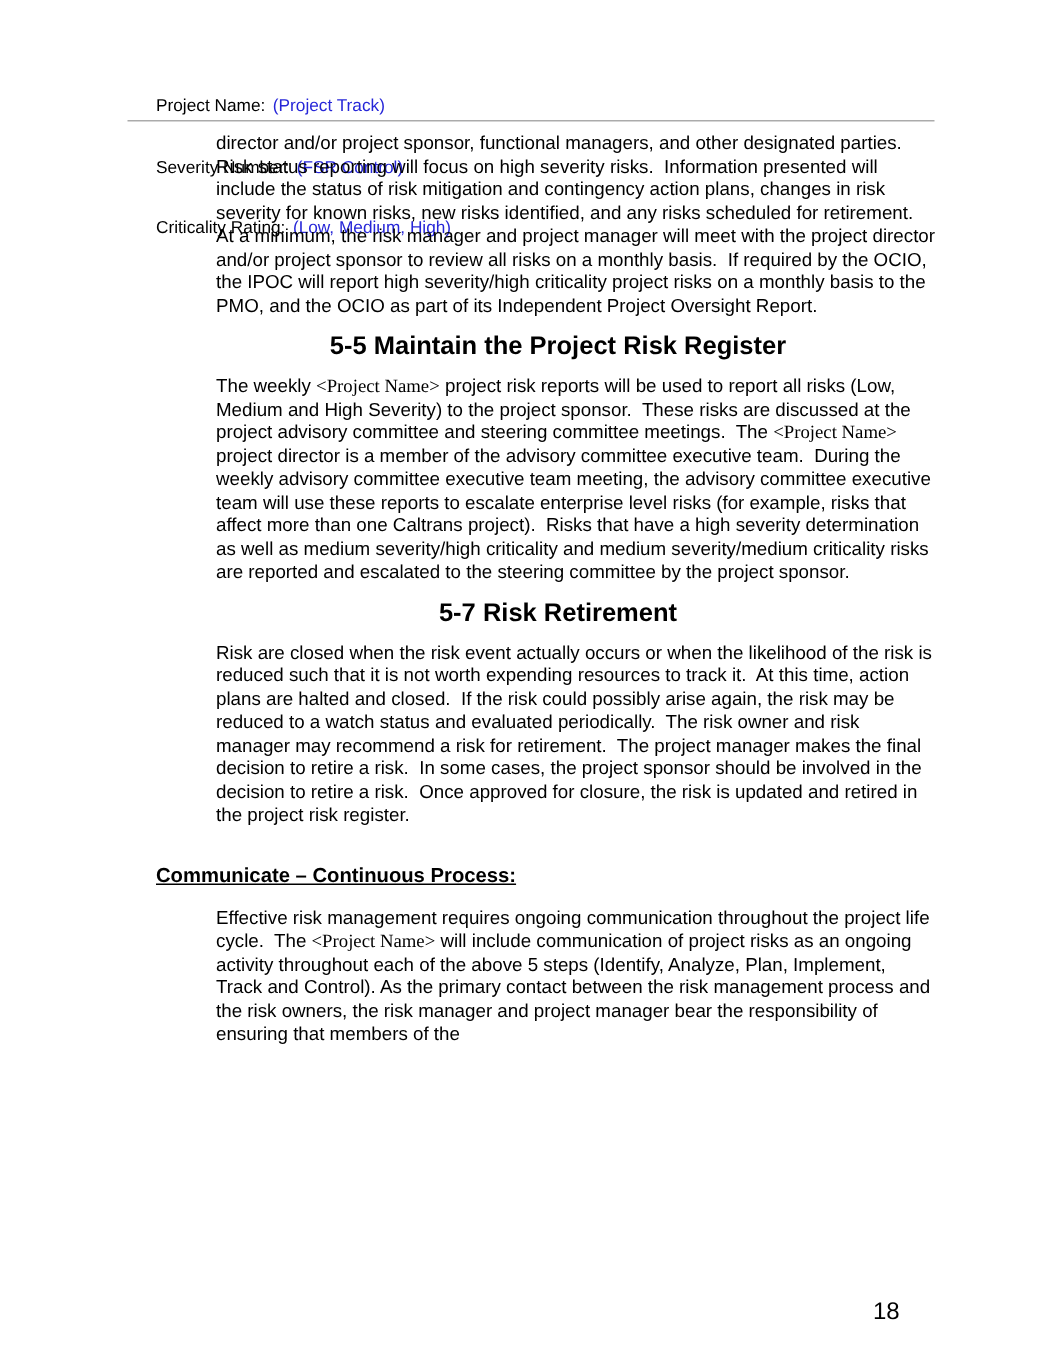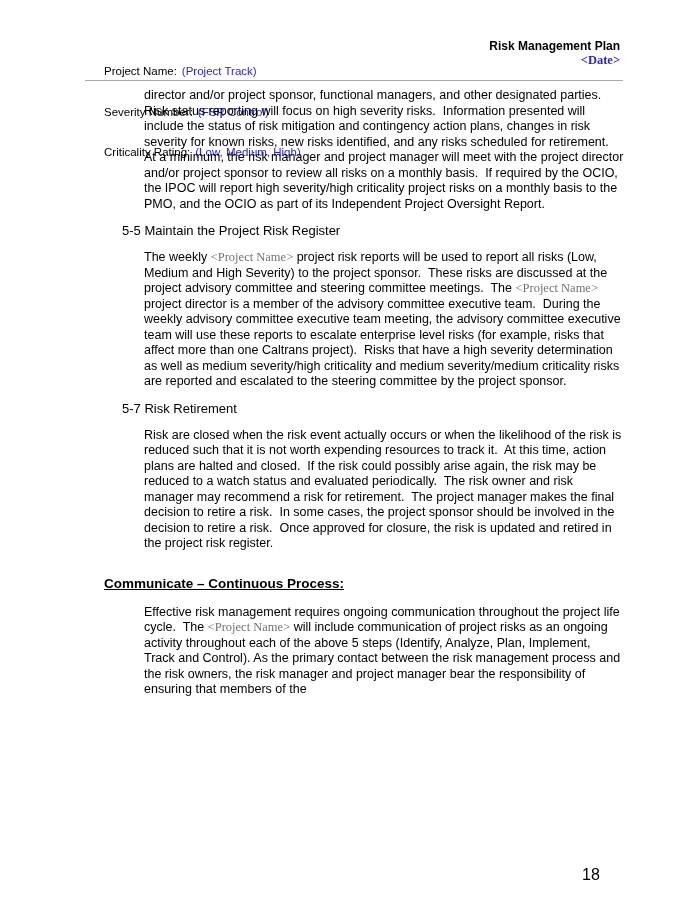--- a/index.html
+++ b/index.html
@@ -62,35 +62,36 @@
     width: 518px;
   }
   .body-para {
     font-size: 12.5px;
     line-height: 15.5px;
     margin: 0 16px 0 40px;
     width: 480px;
     white-space: pre-wrap;
   }
   .h-section {
-    font-size: 13px;
-    font-weight: normal;
+    font-size: 17px;
+    font-weight: bold;
     line-height: 15px;
     margin: 11px 0 12px 18px;
+    text-align: center;
   }
   .h-major {
     font-size: 13.5px;
     font-weight: bold;
     text-decoration: underline;
     line-height: 16px;
     margin: 24px 0 13px 0;
   }
   .placeholder {
     font-family: "Liberation Serif", serif;
-    color: #737373;
+    color: #000000;
   }
 
   
   .page-number {
     position: absolute;
     top: 840px;
     left: 582px;
     font-size: 16px;
     line-height: 14px;
     margin-top: 28px;
@@ -100,24 +101,20 @@
 <body>
 
 <div class="page">
 
   <div class="header-left">
     <div class="hdr-row"><span class="hdr-label">Project Name:</span><span class="hdr-value">(Project Track)</span></div>
     <div class="hdr-row"><span class="hdr-label">Severity Number:</span><span class="hdr-value">(FSR Control)</span></div>
     <div class="hdr-row"><span class="hdr-label">Criticality Rating:</span><span class="hdr-value">(Low, Medium, High)</span></div>
   </div>
 
-  <div class="header-right">
-    <div class="doc-title">Risk Management Plan</div>
-    <div class="doc-date">&lt;Date&gt;</div>
-  </div>
 
   <div class="header-rule"></div>
 
   <main class="doc-body">
       <p class="body-para"><span>director and/or project sponsor, functional managers, and other designated parties.  Risk status reporting will focus on high severity risks.  Information presented will include the status of risk mitigation and contingency action plans, changes in risk severity for known risks, new risks identified, and any risks scheduled for retirement.  At a minimum, the risk manager and project manager will meet with the project director and/or project sponsor to review all risks on a monthly basis.  If required by the OCIO, the IPOC will report high severity/high criticality project risks on a monthly basis to the PMO, and the OCIO as part of its Independent Project Oversight Report.</span></p>
       <h2 class="h-section">5-5 Maintain the Project Risk Register</h2>
       <p class="body-para"><span>The weekly </span><span class="placeholder">&lt;Project Name&gt;</span><span> project risk reports will be used to report all risks (Low, Medium and High Severity) to the project sponsor.  These risks are discussed at the project advisory committee and steering committee meetings.  The </span><span class="placeholder">&lt;Project Name&gt;</span><span> project director is a member of the advisory committee executive team.  During the weekly advisory committee executive team meeting, the advisory committee executive team will use these reports to escalate enterprise level risks (for example, risks that affect more than one Caltrans project).  Risks that have a high severity determination as well as medium severity/high criticality and medium severity/medium criticality risks are reported and escalated to the steering committee by the project sponsor.</span></p>
       <h2 class="h-section">5-7 Risk Retirement</h2>
       <p class="body-para"><span>Risk are closed when the risk event actually occurs or when the likelihood of the risk is reduced such that it is not worth expending resources to track it.  At this time, action plans are halted and closed.  If the risk could possibly arise again, the risk may be reduced to a watch status and evaluated periodically.  The risk owner and risk manager may recommend a risk for retirement.  The project manager makes the final decision to retire a risk.  In some cases, the project sponsor should be involved in the decision to retire a risk.  Once approved for closure, the risk is updated and retired in the project risk register.</span></p>
       <h2 class="h-major">Communicate – Continuous Process:</h2>

